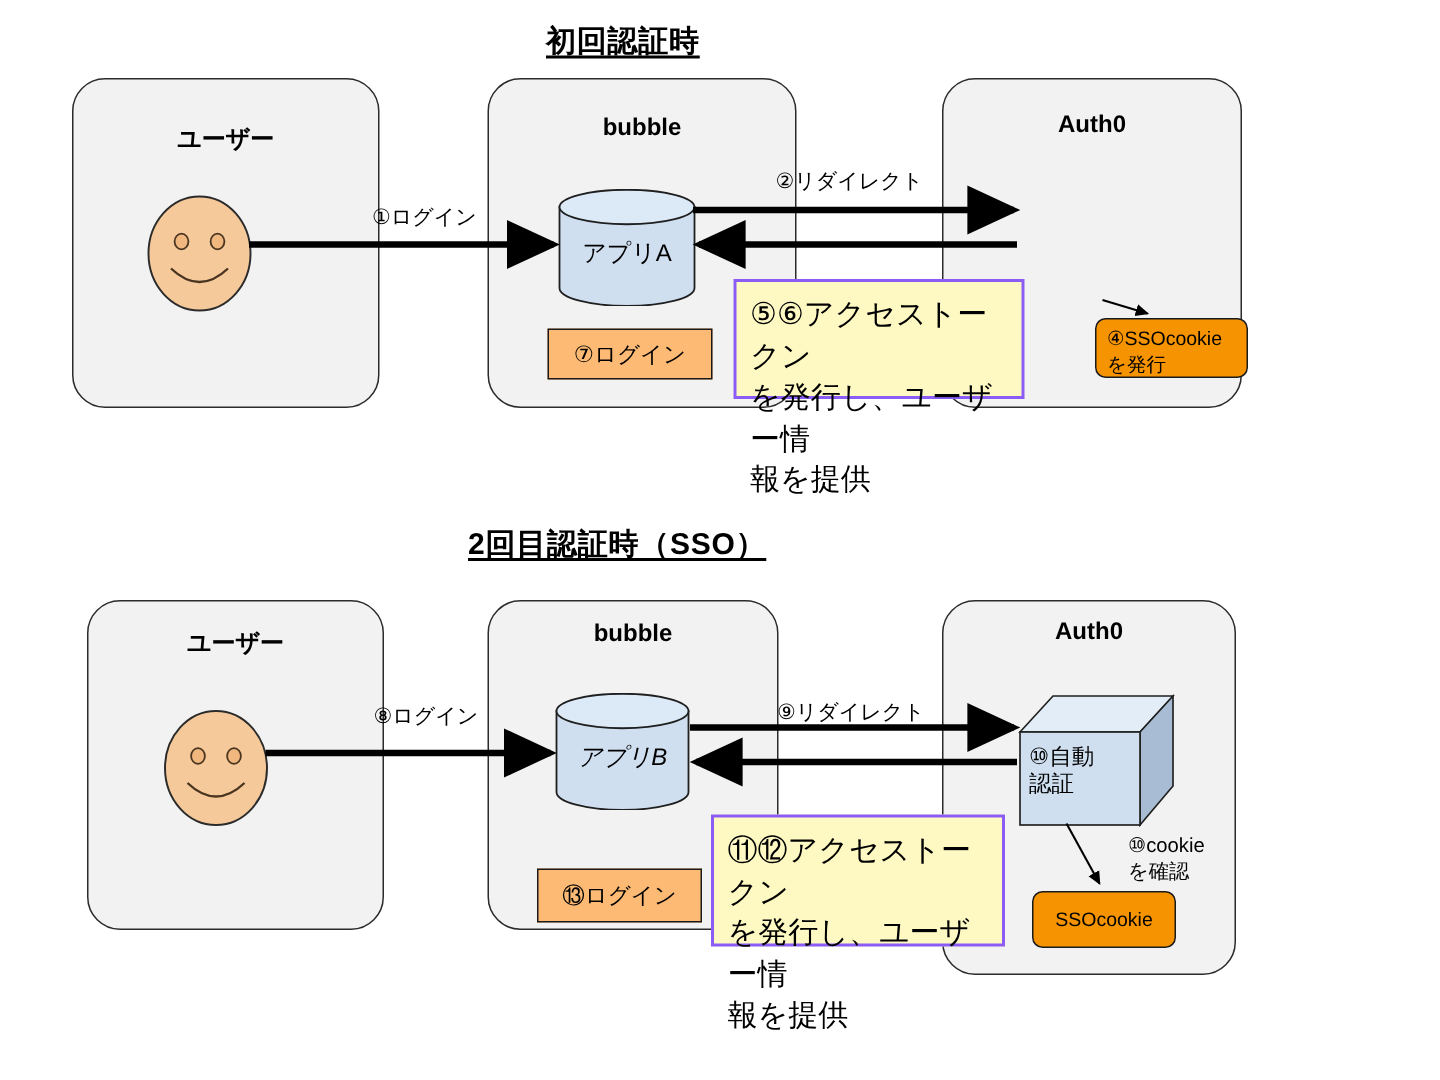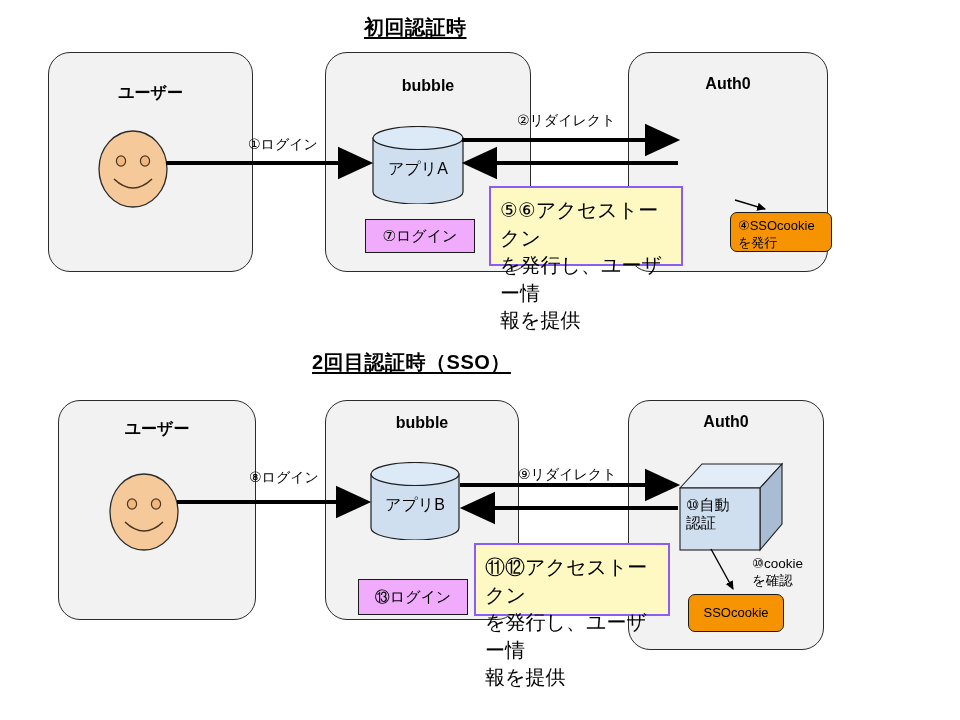--- a/index.html
+++ b/index.html
@@ -77,21 +77,21 @@
     font-size: 15px;
     color: #000;
     line-height: 1.18;
     white-space: pre-line;
     pointer-events: none;
   }
 
   
   .yellow-box {
     position: absolute;
-    background: #f0abfc;
+    background: #fdba74;
     border: 1px solid #1a1a1a;
     box-sizing: border-box;
     display: flex;
     align-items: center;
     justify-content: center;
     font-size: 15px;
     color: #000;
     white-space: nowrap;
   }
 
@@ -219,36 +219,36 @@
     <ellipse cx="24" cy="32" rx="4.6" ry="5.2" fill="#f0b77e" stroke="#4a3520" stroke-width="1.2"></ellipse>
     <ellipse cx="48" cy="32" rx="4.6" ry="5.2" fill="#f0b77e" stroke="#4a3520" stroke-width="1.2"></ellipse>
     <path d="M17 50 Q36 68 55 50" fill="none" stroke="#4a3520" stroke-width="1.6"></path>
   </svg>
 
   <div class="cyl" style="left:370px; top:462px; width:90px; height:78px;">
     <svg width="90" height="78" viewBox="0 0 90 78">
       <path d="M1 12 L1 66 A44 12 0 0 0 89 66 L89 12 Z" fill="#cfdff0" stroke="#1f1f1f" stroke-width="1.2"></path>
       <ellipse cx="45" cy="12" rx="44" ry="11.5" fill="#dceaf7" stroke="#1f1f1f" stroke-width="1.2"></ellipse>
     </svg>
-    <div class="cyl-label" style="top:33px;">アプリB</div>
+    <div class="cyl-label" style="top:33px;font-style:italic;">アプリB</div>
   </div>
 
   <div class="cube" style="left:678px; top:460px; width:106px; height:92px;">
     <svg width="106" height="92" viewBox="0 0 106 92">
       <polygon points="2,28 24,4 104,4 82,28" fill="#e3edf8" stroke="#1f1f1f" stroke-width="1.1"></polygon>
       <polygon points="82,28 104,4 104,64 82,90" fill="#a8bdd3" stroke="#1f1f1f" stroke-width="1.1"></polygon>
       <rect x="2" y="28" width="80" height="62" fill="#cfdff0" stroke="#1f1f1f" stroke-width="1.1"></rect>
     </svg>
     <div class="cube-label" style="left:8px; top:36px;">⑩自動
 認証</div>
   </div>
 
   <div class="yellow-box" style="left:358px; top:579px; width:110px; height:36px;">⑬ログイン</div>
 
-  <div class="blue-box" style="left:474px; top:543px; width:196px; height:73px;">⑪⑫アクセストークン
+  <div class="blue-box" style="left:474px; top:543px; width:196px; height:88px;">⑪⑫アクセストークン
 を発行し、ユーザー情
 報を提供</div>
 
   <div class="note-label" style="left:752px; top:555px;">⑩cookie
 を確認</div>
 
   <div class="orange-box center" style="left:688px; top:594px; width:96px; height:38px;">SSOcookie</div>
 
   <div class="arrow-label" style="left:249px; top:469px;">⑧ログイン</div>
   <div class="arrow-label" style="left:518px; top:466px;">⑨リダイレクト</div>

